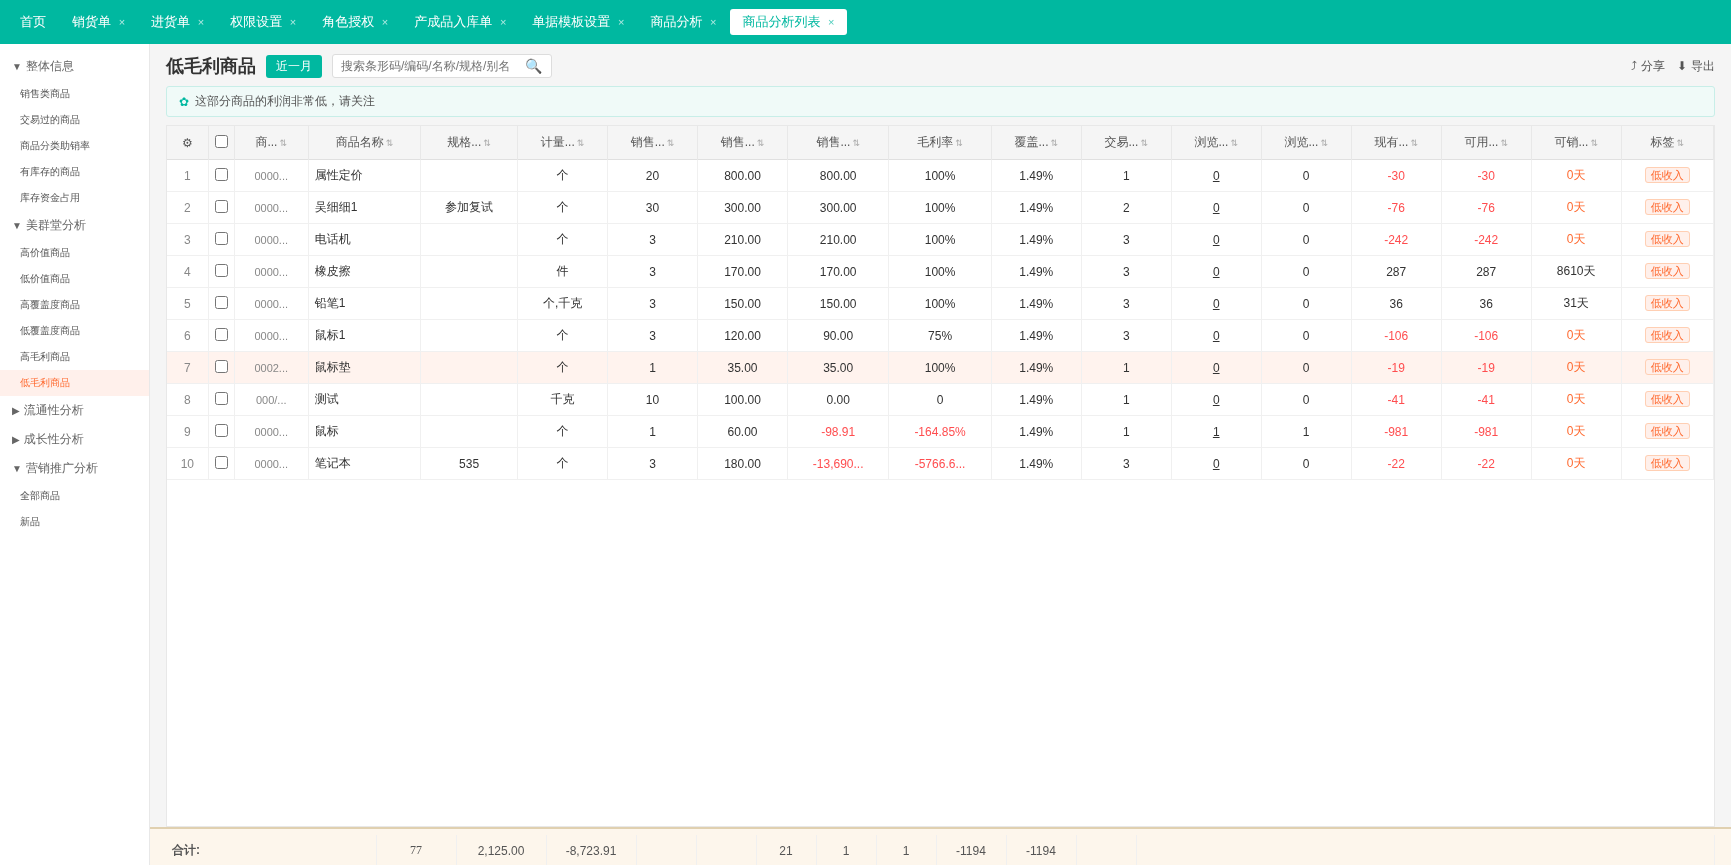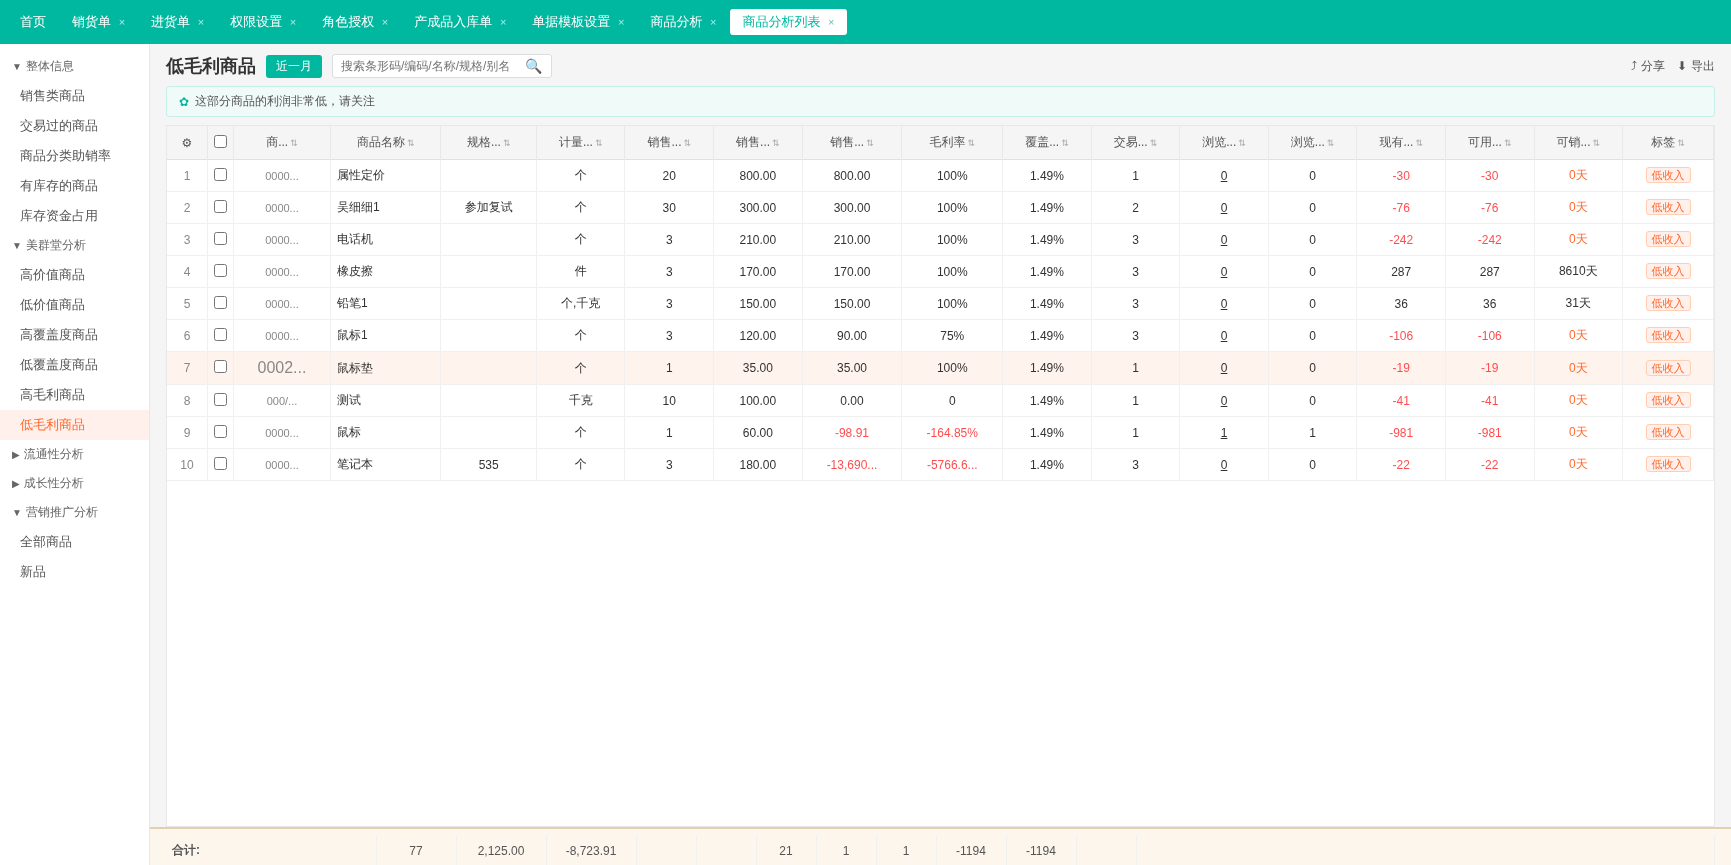--- a/index.html
+++ b/index.html
@@ -44,21 +44,21 @@
       display: flex;
       align-items: center;
       padding: 6px 12px;
       font-size: 12px;
       color: #666;
       cursor: pointer;
     }
     .sidebar-group-header .arrow { margin-right: 4px; font-size: 10px; }
     .sidebar-item {
       padding: 6px 16px 6px 20px;
-      font-size: 13px;
+      font-size: 10px;
       color: #555;
       cursor: pointer;
       white-space: nowrap;
     }
     .sidebar-item.active { background: #fff0eb; color: #ff6a30; }
 
     
     .content-area {
       flex: 1;
       display: flex;
@@ -466,21 +466,21 @@
     <td><span class="underline-link">0</span></td>
     <td>0</td>
     <td style="color:#ff4d4f;">-106</td>
     <td style="color:#ff4d4f;">-106</td>
     <td style="color:#ff6a30;">0天</td>
     <td><span class="tag-badge">低收入</span></td>
   </tr>
             <tr class="highlighted">
     <td style="color:#888;">7</td>
     <td class="checkbox-cell"><input type="checkbox" style=""></td>
-    <td style="color:#888;font-size:16px;margin-top:12px;">0002...</td>
+    <td style="color:#888;font-size:11px;margin-top:12px;">0002...</td>
     <td class="text-left">鼠标垫</td>
     <td></td>
     <td>个</td>
     <td>1</td>
     <td>35.00</td>
     <td>35.00</td>
     <td>100%</td>
     <td>1.49%</td>
     <td>1</td>
     <td><span class="underline-link">0</span></td>
@@ -552,21 +552,21 @@
   </tr>
           </tbody>
       </table>
     </div>
 
     <div class="footer-total">
       <table style="width:100%;">
         <tbody>
             <tr>
           <td style="width:210px; text-align:left; font-weight:bold;">合计:</td>
-          <td style="width:80px;">77</td>
+          <td style="width:80px;font-family:Liberation Serif, serif;">77</td>
           <td style="width:90px;">2,125.00</td>
           <td style="width:90px;">-8,723.91</td>
           <td style="width:60px;"></td>
           <td style="width:60px;"></td>
           <td style="width:60px;">21</td>
           <td style="width:60px;">1</td>
           <td style="width:60px;">1</td>
           <td style="width:70px;">-1194</td>
           <td style="width:70px;">-1194</td>
           <td style="width:60px;"></td>

